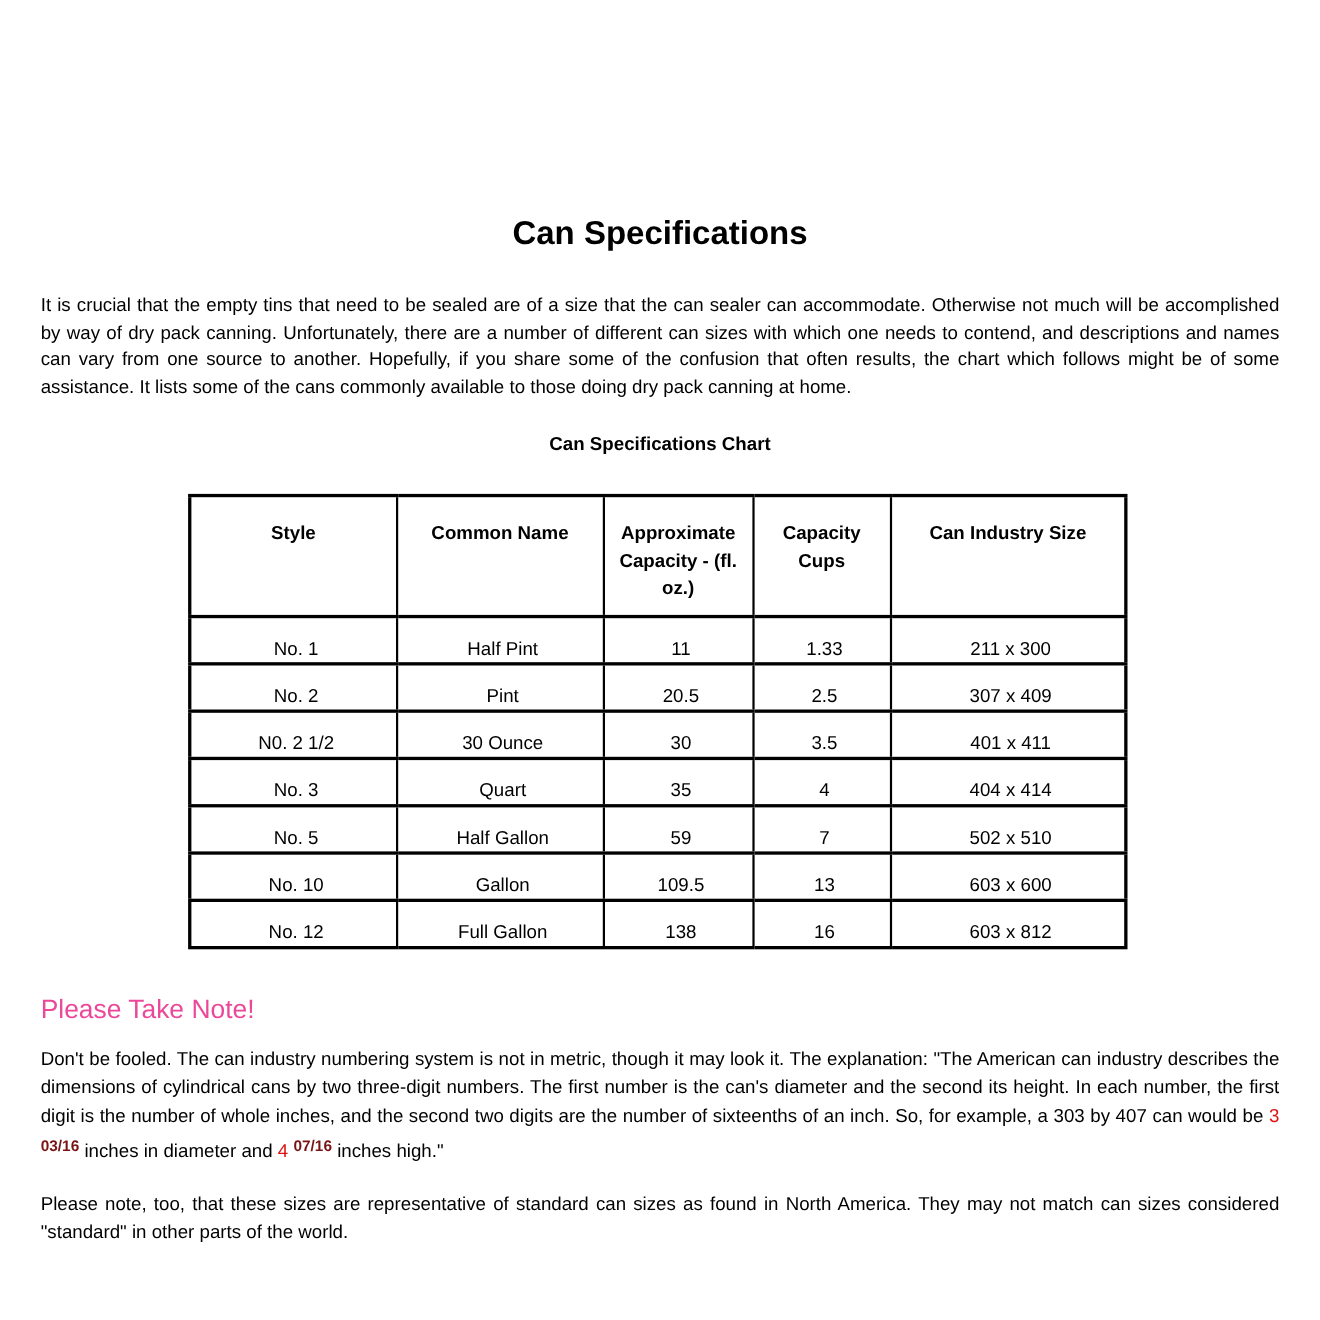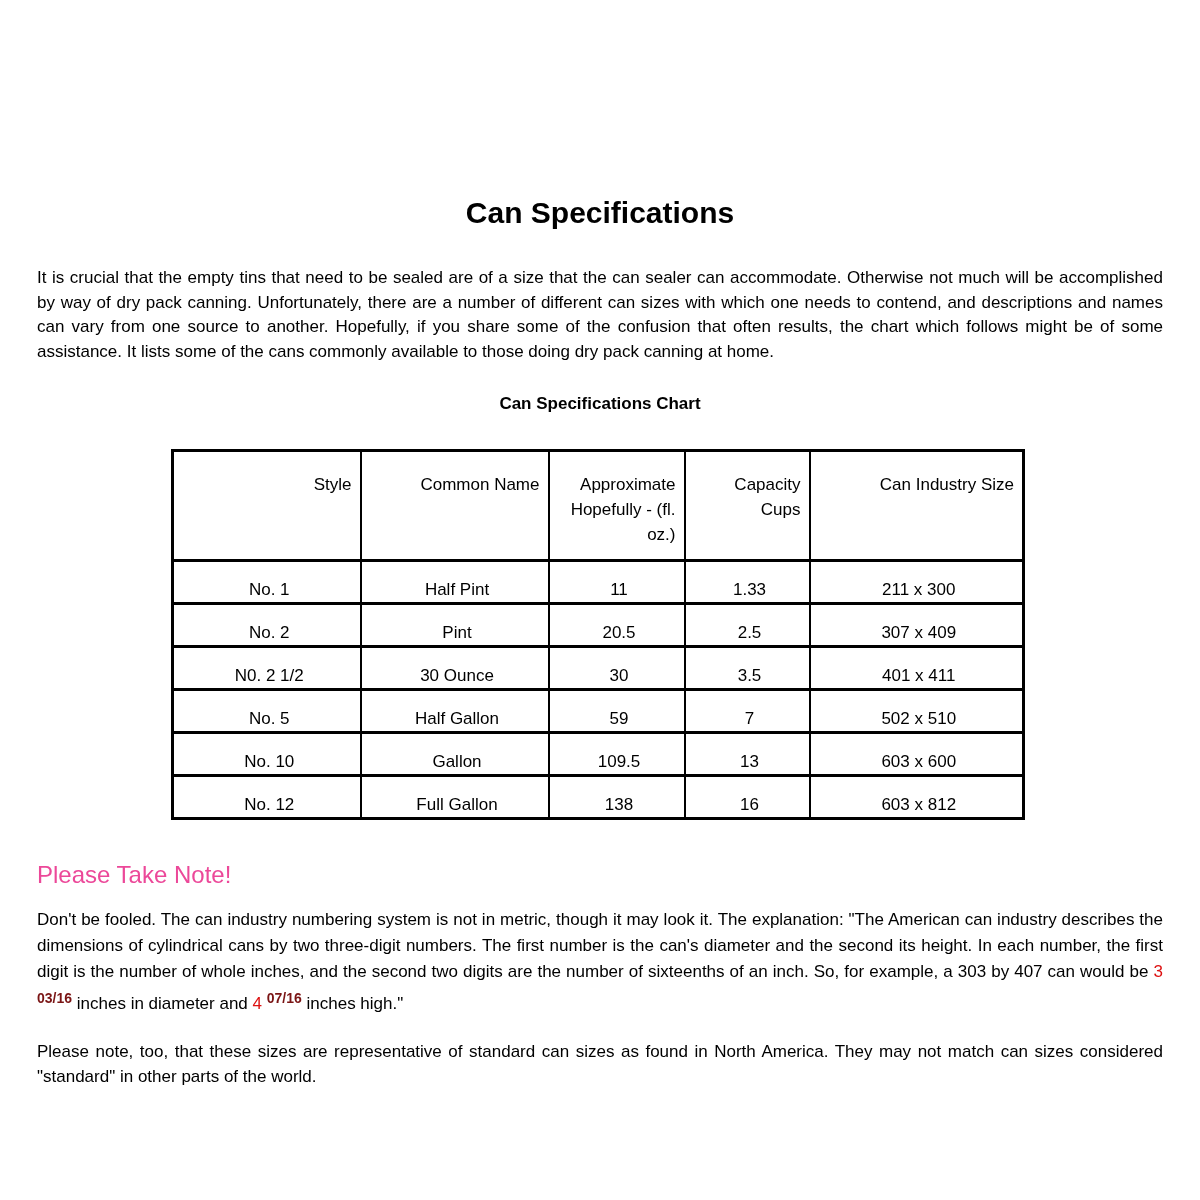--- a/index.html
+++ b/index.html
@@ -48,22 +48,22 @@
     border: 2px solid #000000;
     border-top-width: 3px;
     border-bottom-width: 3px;
     overflow: hidden;
   }
   .spec-table thead tr {
     height: 110px;
   }
   .spec-table th {
     font-size: 17px;
-    font-weight: normal;
-    text-align: right;
+    font-weight: bold;
+    text-align: center;
     vertical-align: top;
     padding: 20px 8px 0 8px;
     line-height: 25px;
   }
   .spec-table td {
     font-size: 17px;
     height: 22px;
     padding: 17px 2px 1px 7px;
     text-align: center;
     vertical-align: middle;
@@ -119,21 +119,21 @@
       <col class="col-style">
       <col class="col-common">
       <col class="col-capacity">
       <col class="col-cups">
       <col class="col-industry">
     </colgroup>
     <thead>
       <tr>
         <th>Style</th>
         <th>Common Name</th>
-        <th>Approximate Hopefully - (fl. oz.)</th>
+        <th>Approximate Capacity - (fl. oz.)</th>
         <th>Capacity Cups</th>
         <th>Can Industry Size</th>
       </tr>
     </thead>
     <tbody>
       <tr>
         <td>No. 1</td>
         <td>Half Pint</td>
         <td>11</td>
         <td>1.33</td>
@@ -145,20 +145,27 @@
         <td>20.5</td>
         <td>2.5</td>
         <td>307 x 409</td>
       </tr>
       <tr>
         <td>N0. 2 1/2</td>
         <td>30 Ounce</td>
         <td>30</td>
         <td>3.5</td>
         <td>401 x 411</td>
+      </tr>
+      <tr>
+        <td>No. 3</td>
+        <td>Quart</td>
+        <td>35</td>
+        <td>4</td>
+        <td>404 x 414</td>
       </tr>
       <tr>
         <td>No. 5</td>
         <td>Half Gallon</td>
         <td>59</td>
         <td>7</td>
         <td>502 x 510</td>
       </tr>
       <tr>
         <td>No. 10</td>

